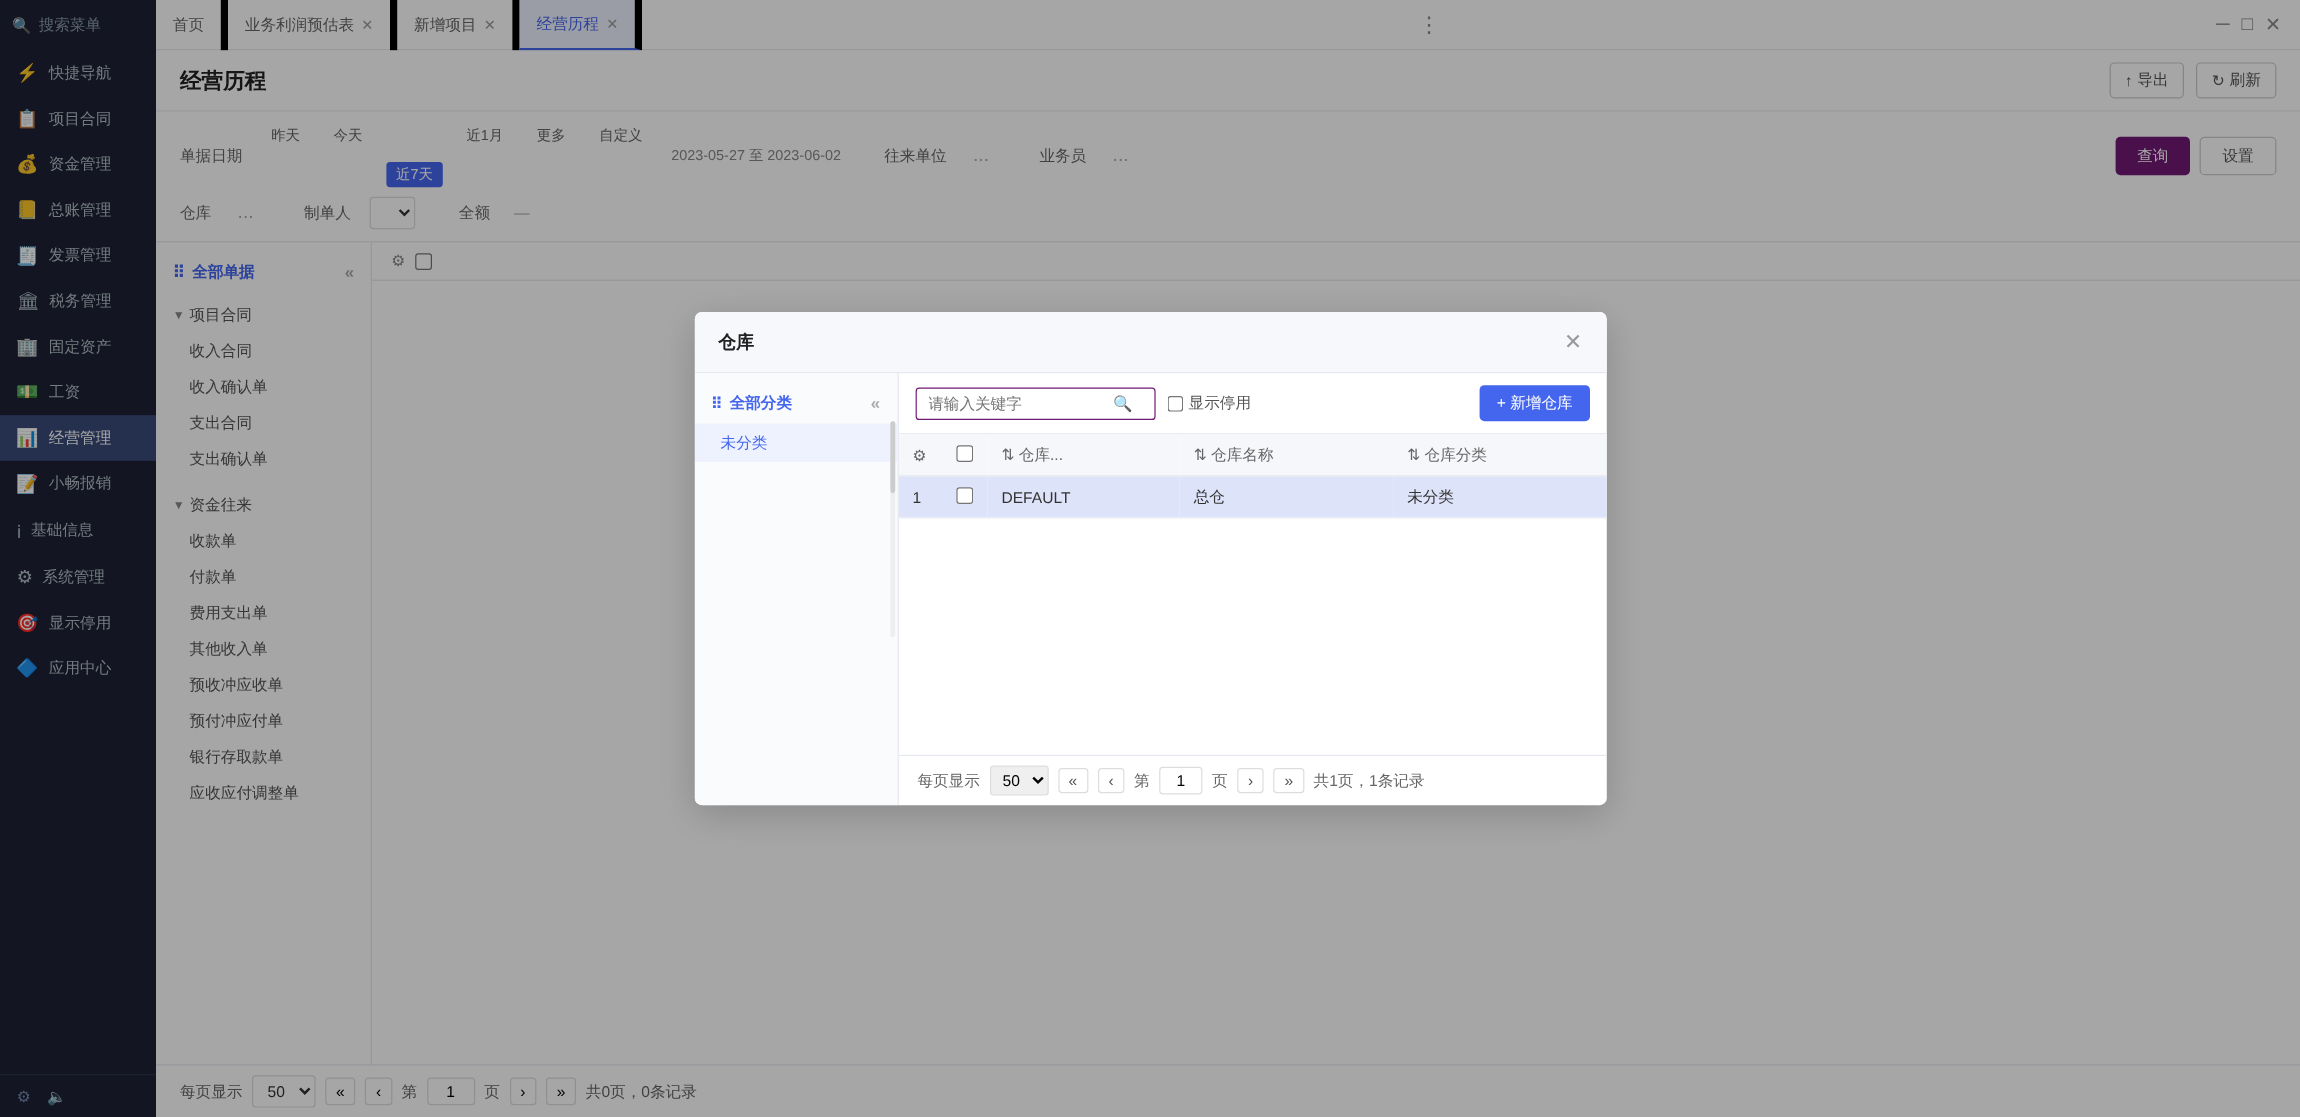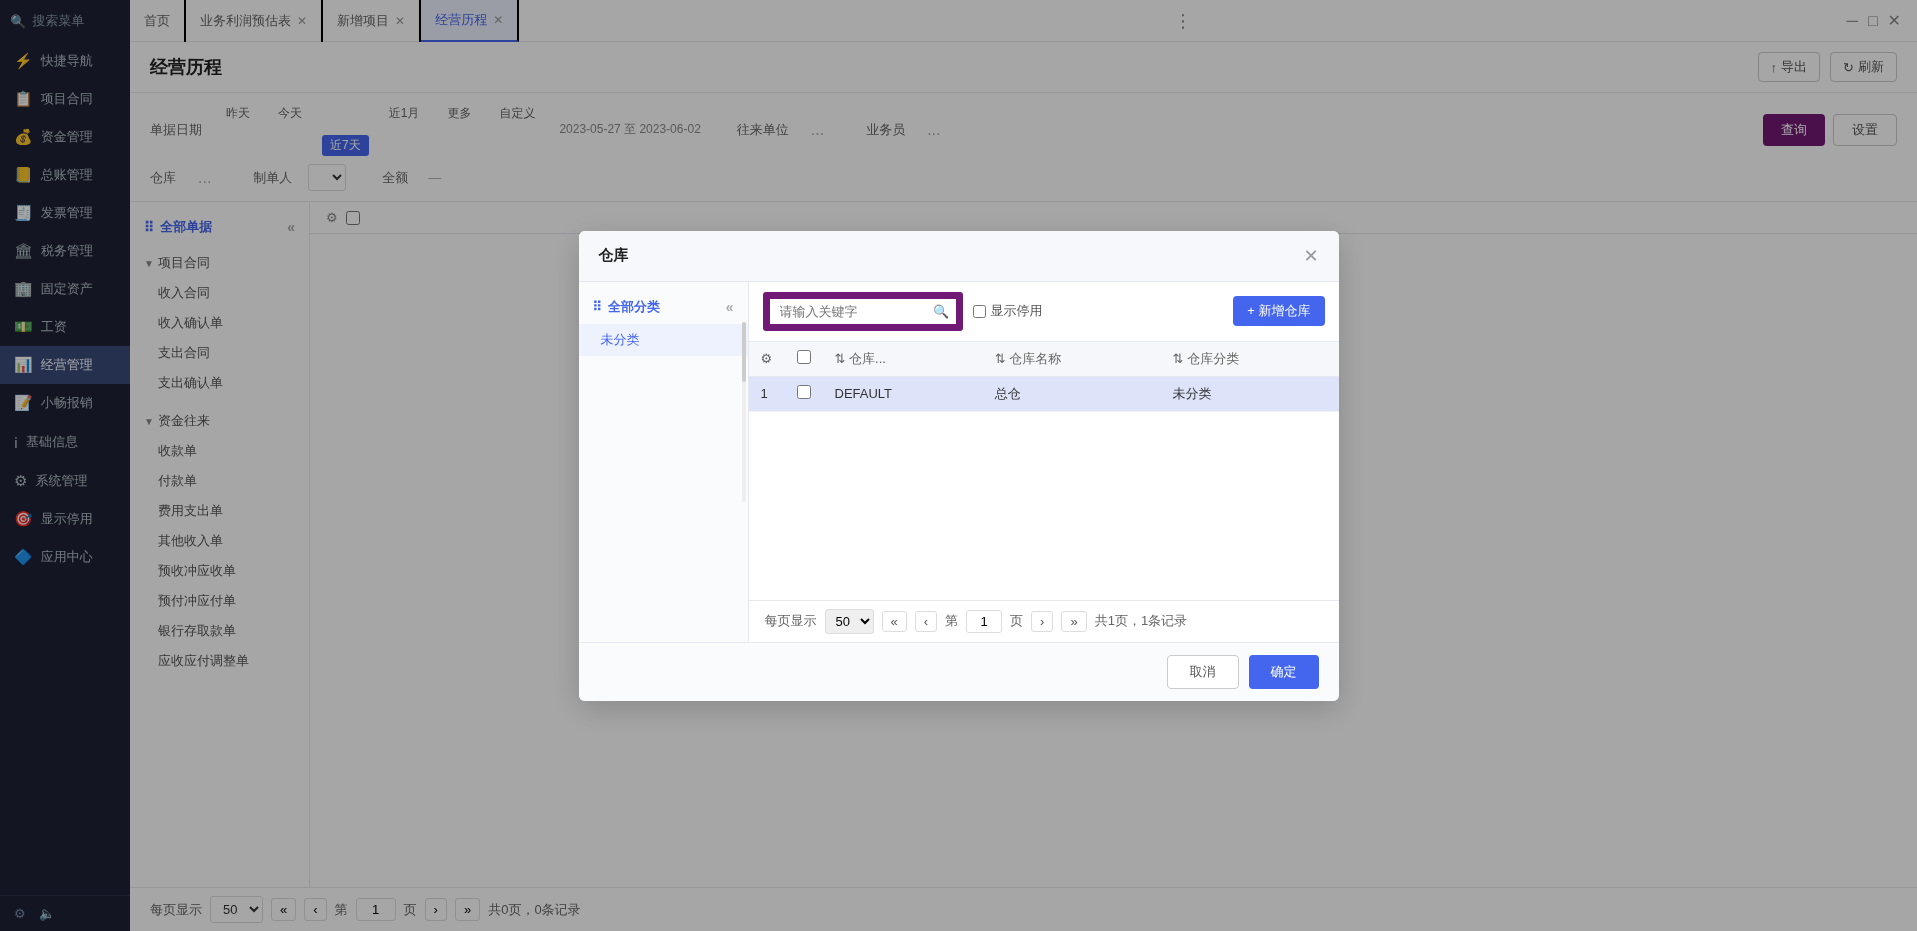--- a/index.html
+++ b/index.html
@@ -30,21 +30,21 @@
       margin-left: 130px; height: 931px; display: flex; flex-direction: column;
     }
 
     
     .tab-bar {
       background: #fff; display: flex; align-items: center; border-bottom: 1px solid #e5e8ef;
       padding: 0 0 0 0; height: 42px; flex-shrink: 0;
     }
     .tab {
       display: flex; align-items: center; padding: 0 14px; height: 42px;
-      font-size: 13px; color: #666; cursor: pointer; border-right: 2px solid #000000;
+      font-size: 13px; color: #666; cursor: pointer; border-right: 6px solid #000000;
       gap: 6px;
     }
     .tab.active { background: #eef2ff; color: #4466ee; border-bottom: 2px solid #4466ee; }
     .tab .close { color: #999; font-size: 12px; cursor: pointer; }
     .tab-more {
       margin-left: auto; padding: 0 12px; color: #888; font-size: 18px; cursor: pointer;
     }
 
     
     .page-header {
@@ -166,21 +166,21 @@
       padding: 7px 14px 7px 22px; font-size: 13px; color: #555; cursor: pointer;
     }
     .modal-tree-item.selected { background: #eef2ff; color: #4466ee; }
 
     
     .modal-content-area { flex: 1; display: flex; flex-direction: column; }
     .modal-toolbar {
       display: flex; align-items: center; padding: 10px 14px; gap: 10px; border-bottom: 1px solid #e5e8ef;
     }
     .modal-search-input {
-      border: 7px solid #701a75; border-radius: 3px; padding: 5px 10px; font-size: 13px;
+      border: 1px solid #701a75; border-radius: 3px; padding: 5px 10px; font-size: 13px;
       width: 200px; display: flex; align-items: flex-start; gap: 4px;
     }
     .modal-search-input input {
       border: none; outline: none; font-size: 13px; width: 170px;
     }
     .show-disabled { display: flex; align-items: center; gap: 5px; font-size: 13px; color: #555; }
     .btn-add-warehouse {
       margin-left: auto; padding: 6px 14px; background: #4466ee; color: #fff;
       border: none; border-radius: 4px; font-size: 13px; cursor: pointer; white-space: nowrap;
     }
@@ -521,18 +521,14 @@
           <span>第</span>
           <input class="modal-page-input" type="text" value="1" style="">
           <span>页</span>
           <button class="modal-page-btn">›</button>
           <button class="modal-page-btn">»</button>
           <span>共1页，1条记录</span>
         </div>
       </div>
     </div>
 
-    <div class="modal-footer">
-      <button class="btn-cancel">取消</button>
-      <button class="btn-confirm">确定</button>
-    </div>
   </div>
 </div>
 
 </body></html>

